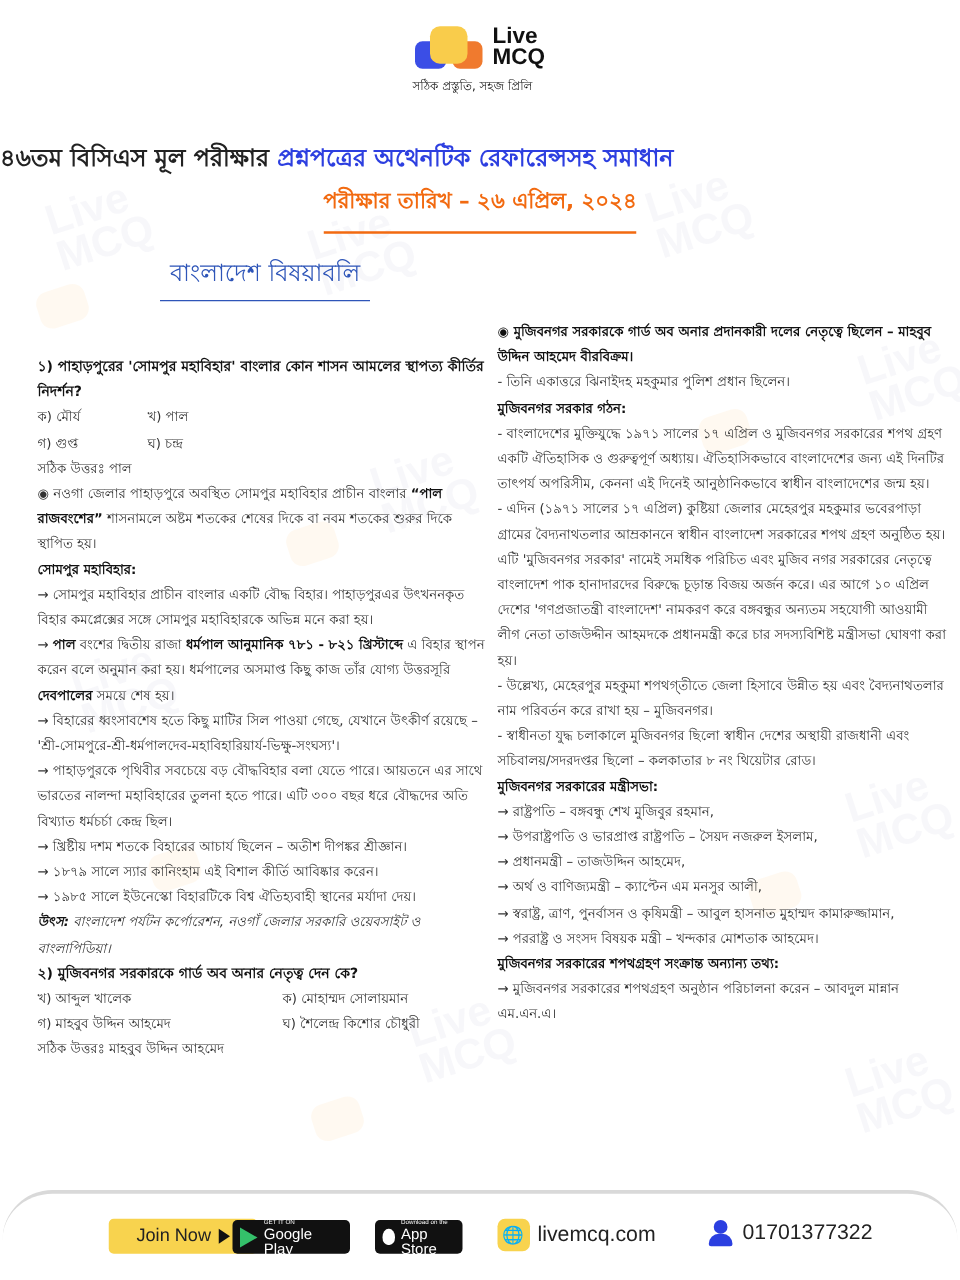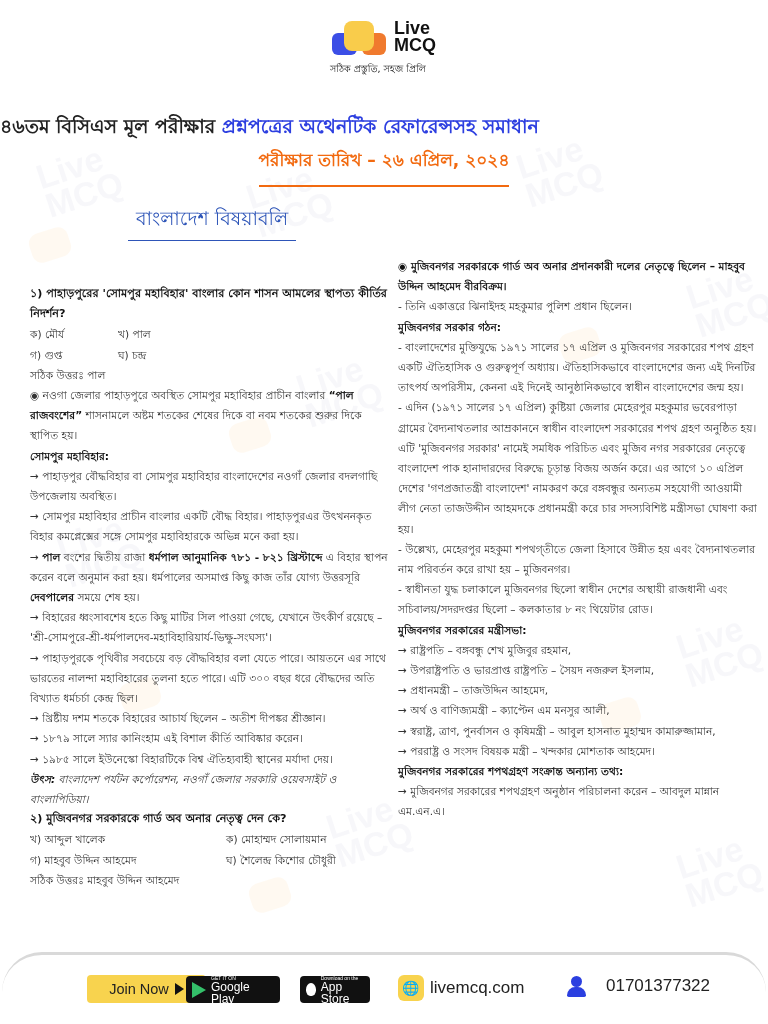--- a/index.html
+++ b/index.html
@@ -47,21 +47,21 @@
   .tri { width: 0; height: 0; border-left: 9px solid #111; border-top: 6px solid transparent; border-bottom: 6px solid transparent; }
   .store { position: absolute; top: 26px; height: 27px; background: #111; border-radius: 4px; color: #fff; display: flex; align-items: center; gap: 5px; padding: 0 6px; font-family: "Liberation Sans", sans-serif; }
   .store.gp { left: 186px; width: 94px; }
   .store.as { left: 300px; width: 70px; }
   .store .small { font-size: 5px; line-height: 6px; display: block; }
   .store .big { font-size: 12px; line-height: 12px; display: block; }
   .play { width: 0; height: 0; border-left: 14px solid #34c06a; border-top: 8px solid transparent; border-bottom: 8px solid transparent; position: relative; }
   .apple { width: 12px; height: 13px; background: #fff; border-radius: 50% 50% 45% 45%; }
   .web { position: absolute; left: 398px; top: 25px; display: flex; align-items: center; gap: 6px; font-family: "Liberation Sans", sans-serif; font-size: 17px; color: #222; }
   .globe-box { width: 26px; height: 26px; background: #f8d34e; border-radius: 6px; display: flex; align-items: center; justify-content: center; font-size: 14px; }
-  .phone { position: absolute; left: 566px; top: 25px; display: flex; align-items: center; gap: 20px; font-family: "Liberation Sans", sans-serif; font-size: 17px; color: #222; }
+  .phone { position: absolute; left: 566px; top: 25px; display: flex; align-items: center; gap: 8px; font-family: "Liberation Sans", sans-serif; font-size: 17px; color: #222; }
   .agent { width: 20px; height: 22px; position: relative; }
   .agent .head { position: absolute; left: 5px; top: 1px; width: 11px; height: 11px; border-radius: 50%; background: #2b3fe0; }
   .agent .body { position: absolute; left: 1px; top: 12px; width: 19px; height: 10px; border-radius: 9px 9px 2px 2px; background: #2b3fe0; }
 </style>
 </head>
 <body>
 
 <div class="wm">
   <span style="left:40px;top:150px;">Live<br>MCQ</span>
   <span style="left:250px;top:170px;">Live<br>MCQ</span>
@@ -104,21 +104,20 @@
   <p class="q">১) পাহাড়পুরের 'সোমপুর মহাবিহার' বাংলার কোন শাসন আমলের স্থাপত্য কীর্তির নিদর্শন?</p>
   <div class="opts">
     <span>ক) মৌর্য</span>
     <span>খ) পাল</span>
     <span>গ) গুপ্ত</span>
     <span>ঘ) চন্দ্র</span>
   </div>
   <p>সঠিক উত্তরঃ পাল</p>
   <p><span>◉ নওগা জেলার পাহাড়পুরে অবস্থিত সোমপুর মহাবিহার প্রাচীন বাংলার </span><span class="b">“পাল রাজবংশের”</span><span> শাসনামলে অষ্টম শতকের শেষের দিকে বা নবম শতকের শুরুর দিকে স্থাপিত হয়।</span></p>
   <p class="b">সোমপুর মহাবিহার:</p>
-  <p>→ পাহাড়পুর বৌদ্ধবিহার বা সোমপুর মহাবিহার বাংলাদেশের নওগাঁ জেলার বদলগাছি উপজেলায় অবস্থিত।</p>
   <p>→ সোমপুর মহাবিহার প্রাচীন বাংলার একটি বৌদ্ধ বিহার। পাহাড়পুরএর উৎখননকৃত বিহার কমপ্লেক্সের সঙ্গে সোমপুর মহাবিহারকে অভিন্ন মনে করা হয়।</p>
   <p><span>→ </span><span class="b">পাল</span><span> বংশের দ্বিতীয় রাজা </span><span class="b">ধর্মপাল আনুমানিক ৭৮১ - ৮২১ খ্রিস্টাব্দে</span><span> এ বিহার স্থাপন করেন বলে অনুমান করা হয়। ধর্মপালের অসমাপ্ত কিছু কাজ তাঁর যোগ্য উত্তরসূরি </span><span class="b">দেবপালের</span><span> সময়ে শেষ হয়।</span></p>
   <p>→ বিহারের ধ্বংসাবশেষ হতে কিছু মাটির সিল পাওয়া গেছে, যেখানে উৎকীর্ণ রয়েছে – 'শ্রী-সোমপুরে-শ্রী-ধর্মপালদেব-মহাবিহারিয়ার্য-ভিক্ষু-সংঘস্য'।</p>
   <p>→ পাহাড়পুরকে পৃথিবীর সবচেয়ে বড় বৌদ্ধবিহার বলা যেতে পারে। আয়তনে এর সাথে ভারতের নালন্দা মহাবিহারের তুলনা হতে পারে। এটি ৩০০ বছর ধরে বৌদ্ধদের অতি বিখ্যাত ধর্মচর্চা কেন্দ্র ছিল।</p>
   <p>→ খ্রিষ্টীয় দশম শতকে বিহারের আচার্য ছিলেন – অতীশ দীপঙ্কর শ্রীজ্ঞান।</p>
   <p>→ ১৮৭৯ সালে স্যার কানিংহাম এই বিশাল কীর্তি আবিষ্কার করেন।</p>
   <p>→ ১৯৮৫ সালে ইউনেস্কো বিহারটিকে বিশ্ব ঐতিহ্যবাহী স্থানের মর্যাদা দেয়।</p>
   <p class="src"><span class="b">উৎস:</span><span> বাংলাদেশ পর্যটন কর্পোরেশন, নওগাঁ জেলার সরকারি ওয়েবসাইট ও বাংলাপিডিয়া।</span></p>
   <p class="q">২) মুজিবনগর সরকারকে গার্ড অব অনার নেতৃত্ব দেন কে?</p>
   <div class="opts2">

